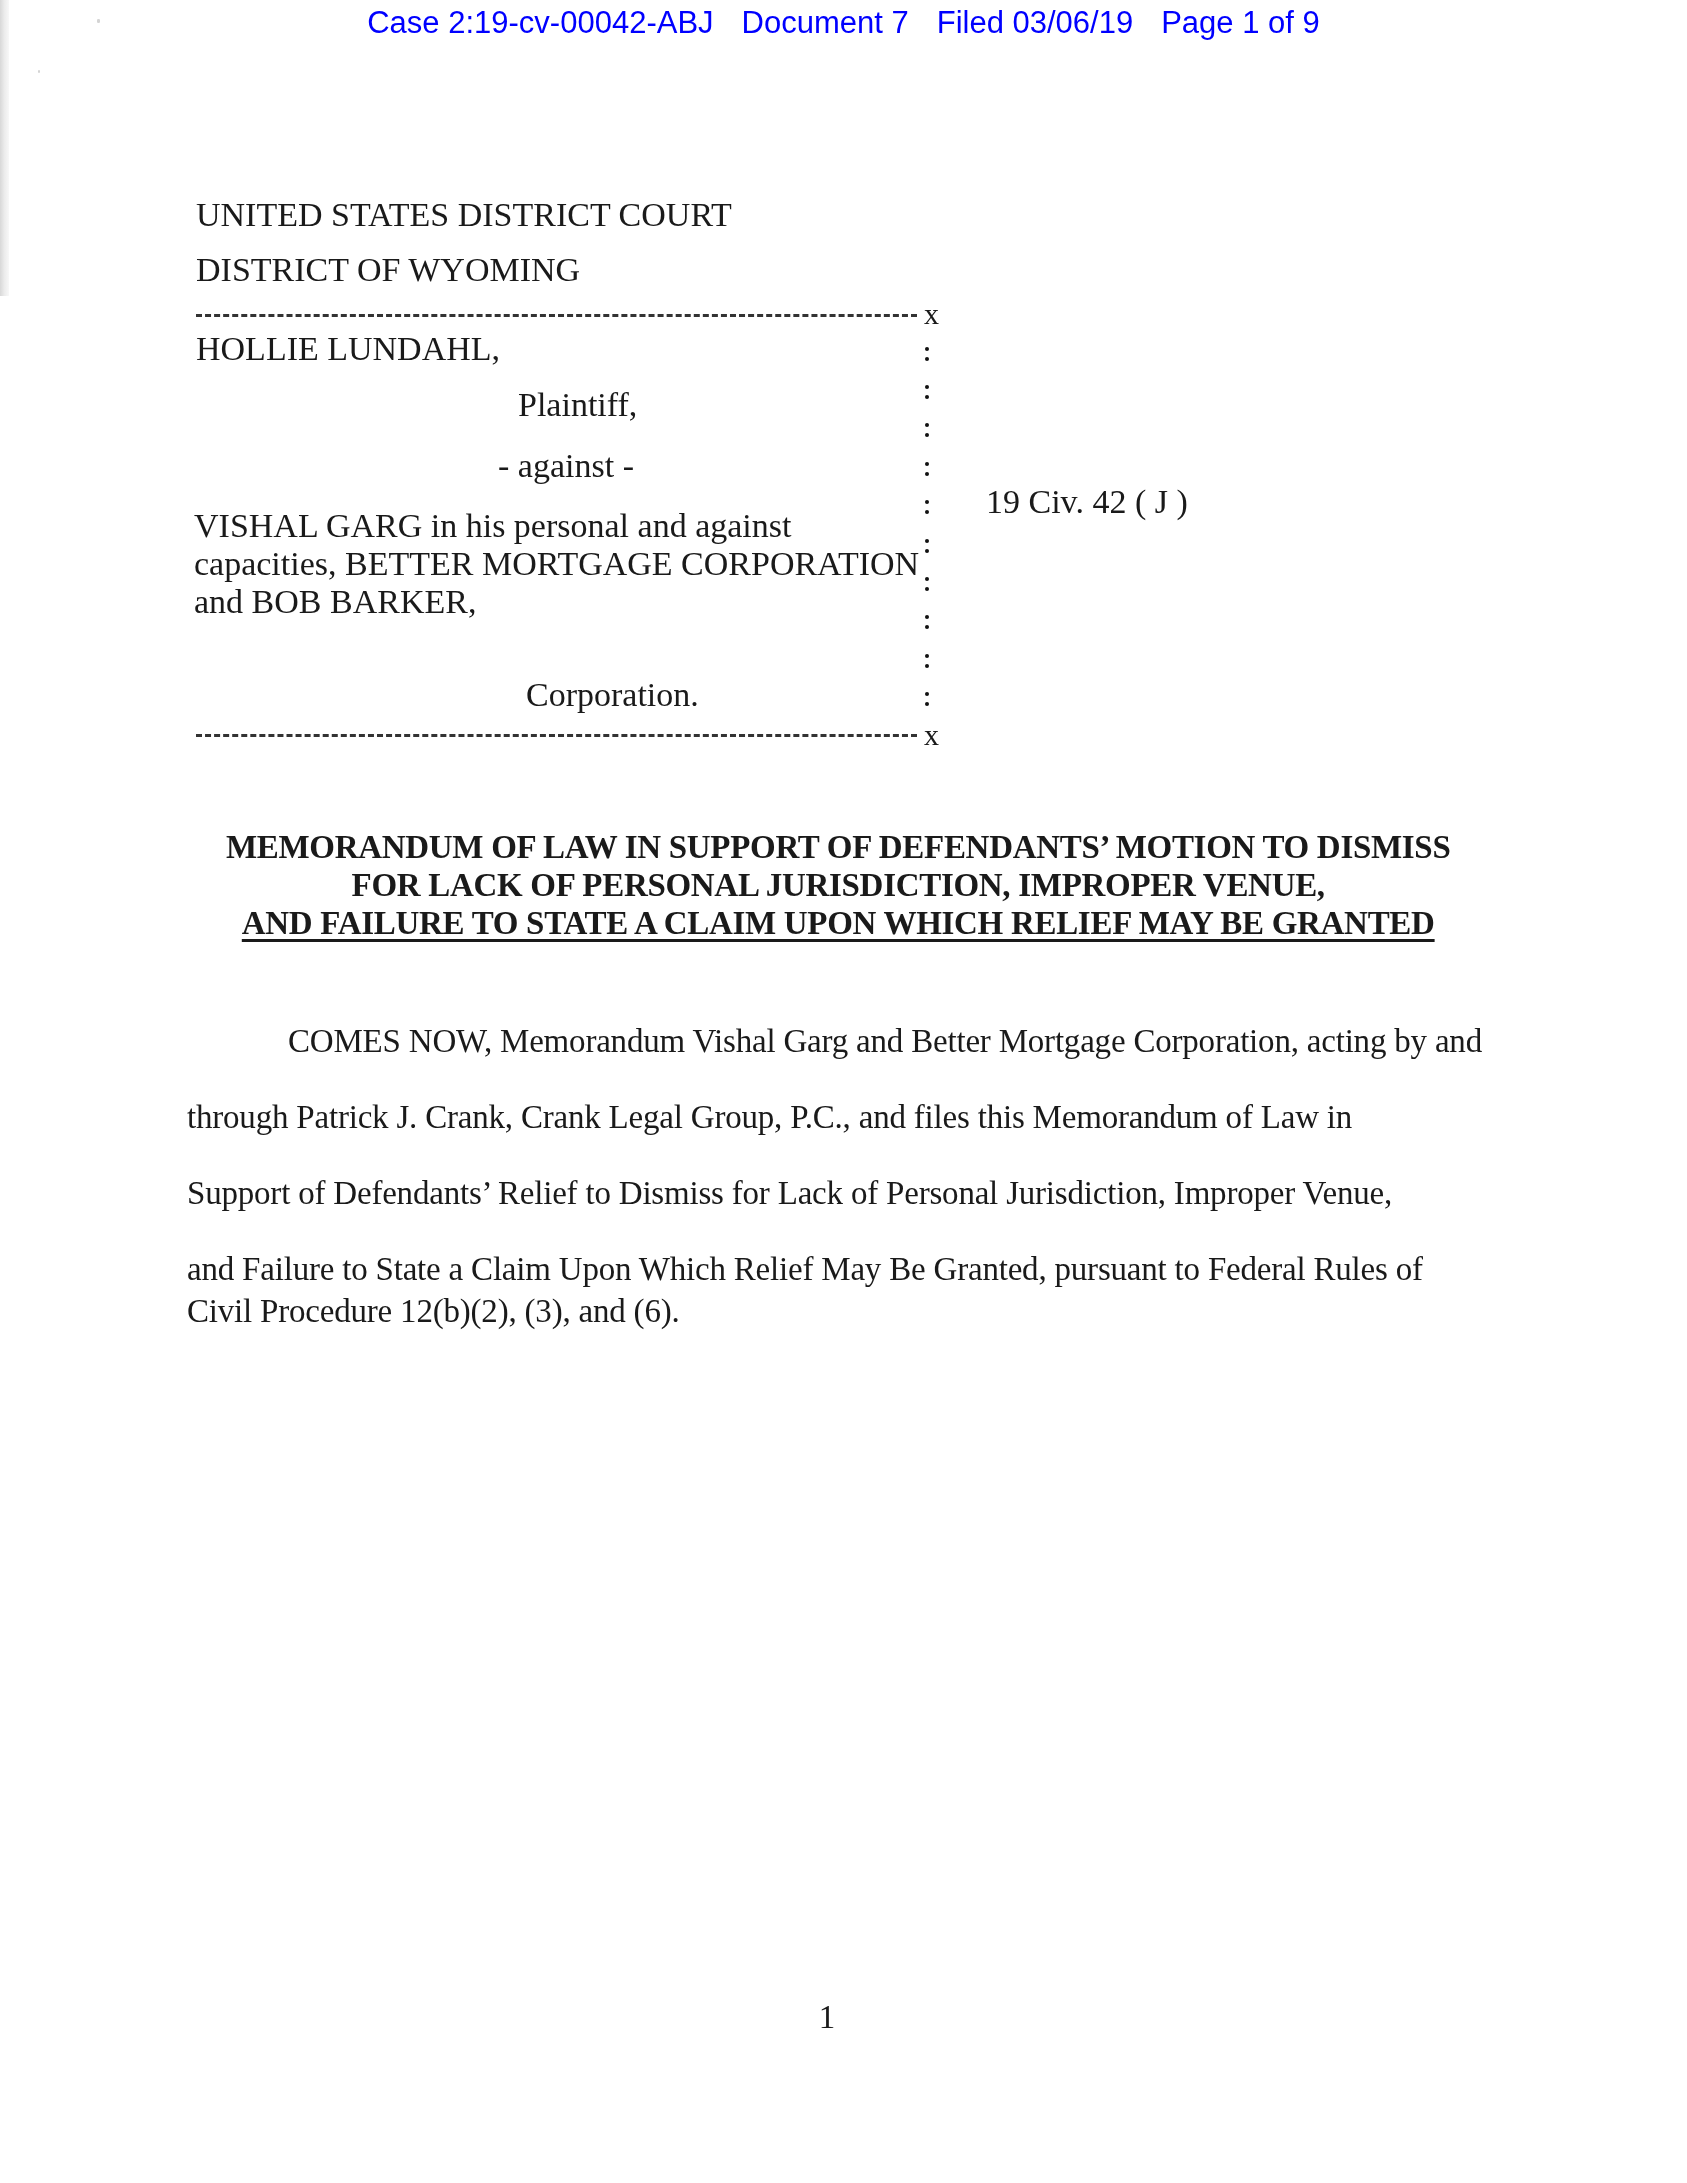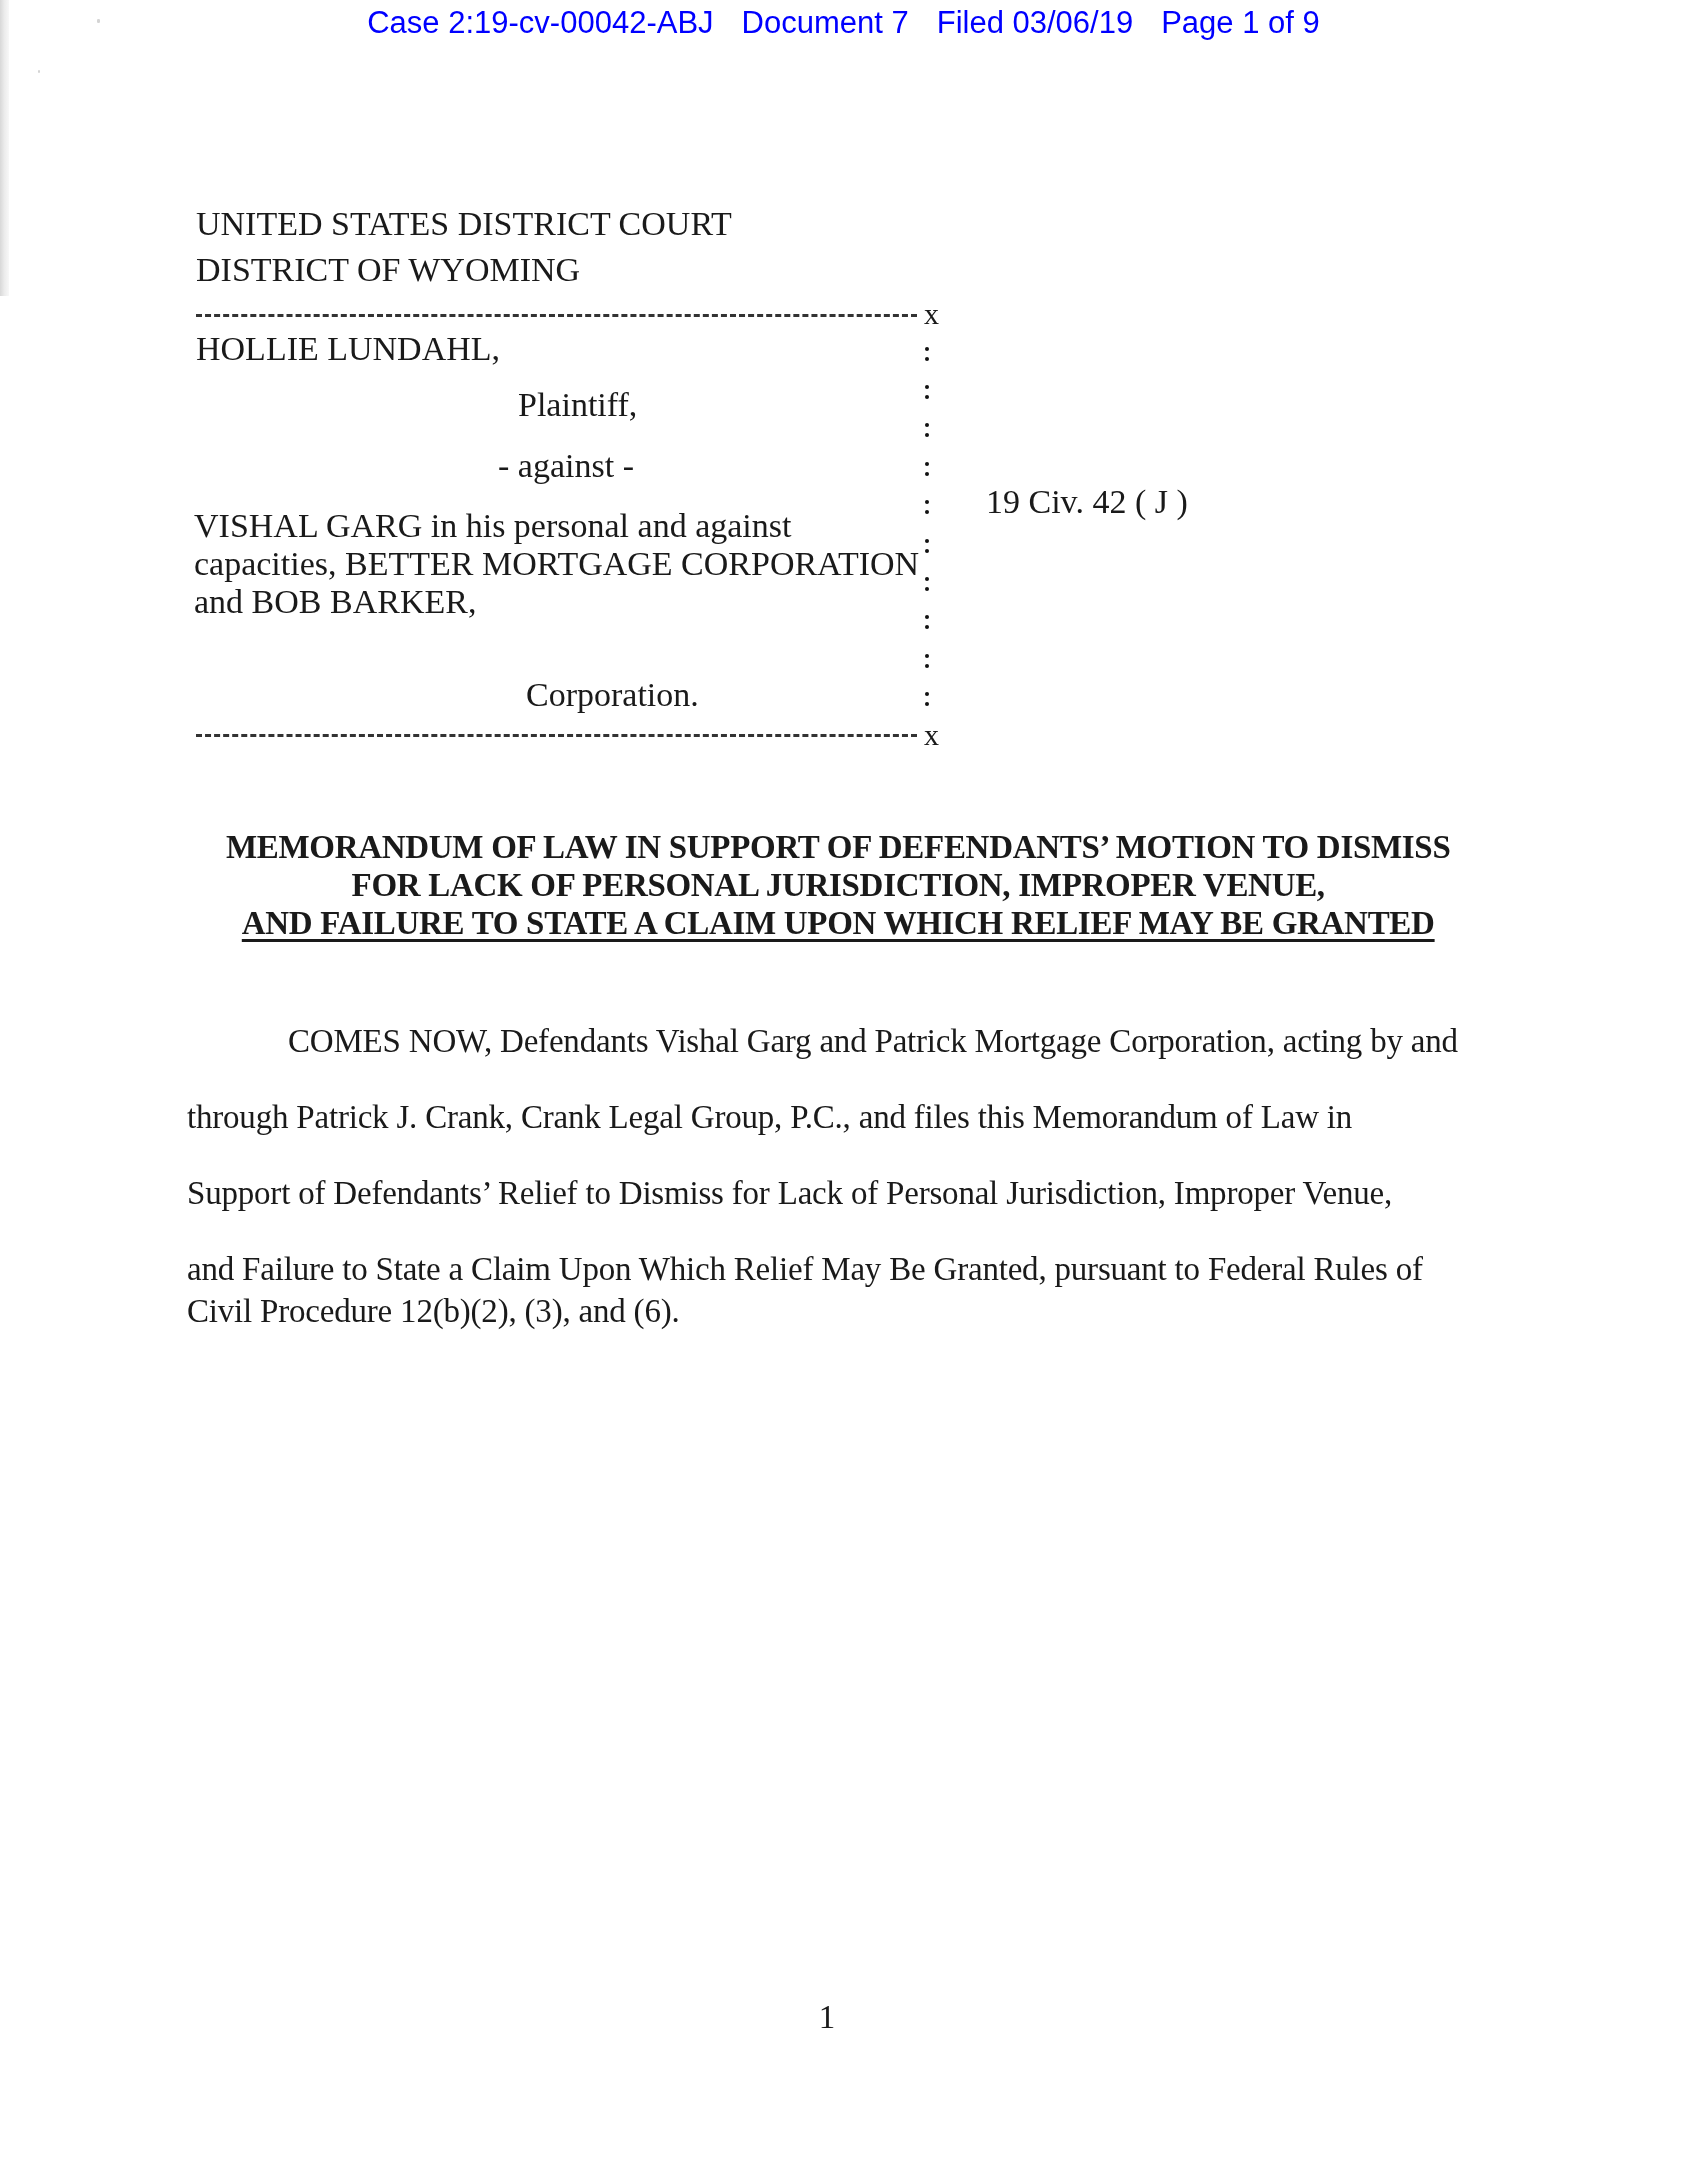--- a/index.html
+++ b/index.html
@@ -110,21 +110,21 @@
   </style>
 </head>
 <body>
 
 <div class="scan-edge"></div>
 <div class="speck" style="left:97px;top:18.5px;"></div>
 <div class="speck" style="left:38px;top:70px;width:2px;height:2.6px;"></div>
 
 <div class="ecf-header"><span>Case 2:19-cv-00042-ABJ</span><span>Document 7</span><span>Filed 03/06/19</span><span>Page 1 of 9</span></div>
 
-<div class="line" style="left:196px;top:204px;">UNITED STATES DISTRICT COURT</div>
+<div class="line" style="left:196px;top:195px;">UNITED STATES DISTRICT COURT</div>
 <div class="line" style="left:196px;top:250px;">DISTRICT OF WYOMING</div>
 
 <div>
   <div class="dash-row" style="top:314px;"></div>
   <div class="dash-x" style="left:924px;top:299px;">x</div>
 
   <div class="line" style="left:196px;top:329px;">HOLLIE LUNDAHL,</div>
   <div class="line" style="left:518px;top:385px;">Plaintiff,</div>
   <div class="line" style="left:498px;top:446px;">- against -</div>
 
@@ -151,21 +151,21 @@
   <div class="line" style="left:986px;top:482px;">19 Civ. 42 ( J )</div>
 </div>
 
 <div>
   <div class="title" style="top:828px;left:-5.3px;">MEMORANDUM OF LAW IN SUPPORT OF DEFENDANTS’ MOTION TO DISMISS</div>
   <div class="title" style="top:866px;left:-5.3px;">FOR LACK OF PERSONAL JURISDICTION, IMPROPER VENUE,</div>
   <div class="title" style="top:904px;left:-5.3px;"><span class="u">AND FAILURE TO STATE A CLAIM UPON WHICH RELIEF MAY BE GRANTED</span></div>
 </div>
 
 <div>
-  <div class="body-line" style="top:1021px;left:288px;">COMES NOW, Defendants Vishal Garg and Patrick Mortgage Corporation, acting by and</div>
+  <div class="body-line" style="top:1021px;left:288px;">COMES NOW, Memorandum Vishal Garg and Better Mortgage Corporation, acting by and</div>
   <div class="body-line" style="top:1097px;text-align:center;">through Patrick J. Crank, Crank Legal Group, P.C., and files this Memorandum of Law in</div>
   <div class="body-line" style="top:1173px;">Support of Defendants’ Relief to Dismiss for Lack of Personal Jurisdiction, Improper Venue,</div>
   <div class="body-line" style="top:1249px;">and Failure to State a Claim Upon Which Relief May Be Granted, pursuant to Federal Rules of</div>
   <div class="body-line" style="top:1291px;">Civil Procedure 12(b)(2), (3), and (6).</div>
 </div>
 
 <div class="page-num">1</div>
 
 
 </body></html>

